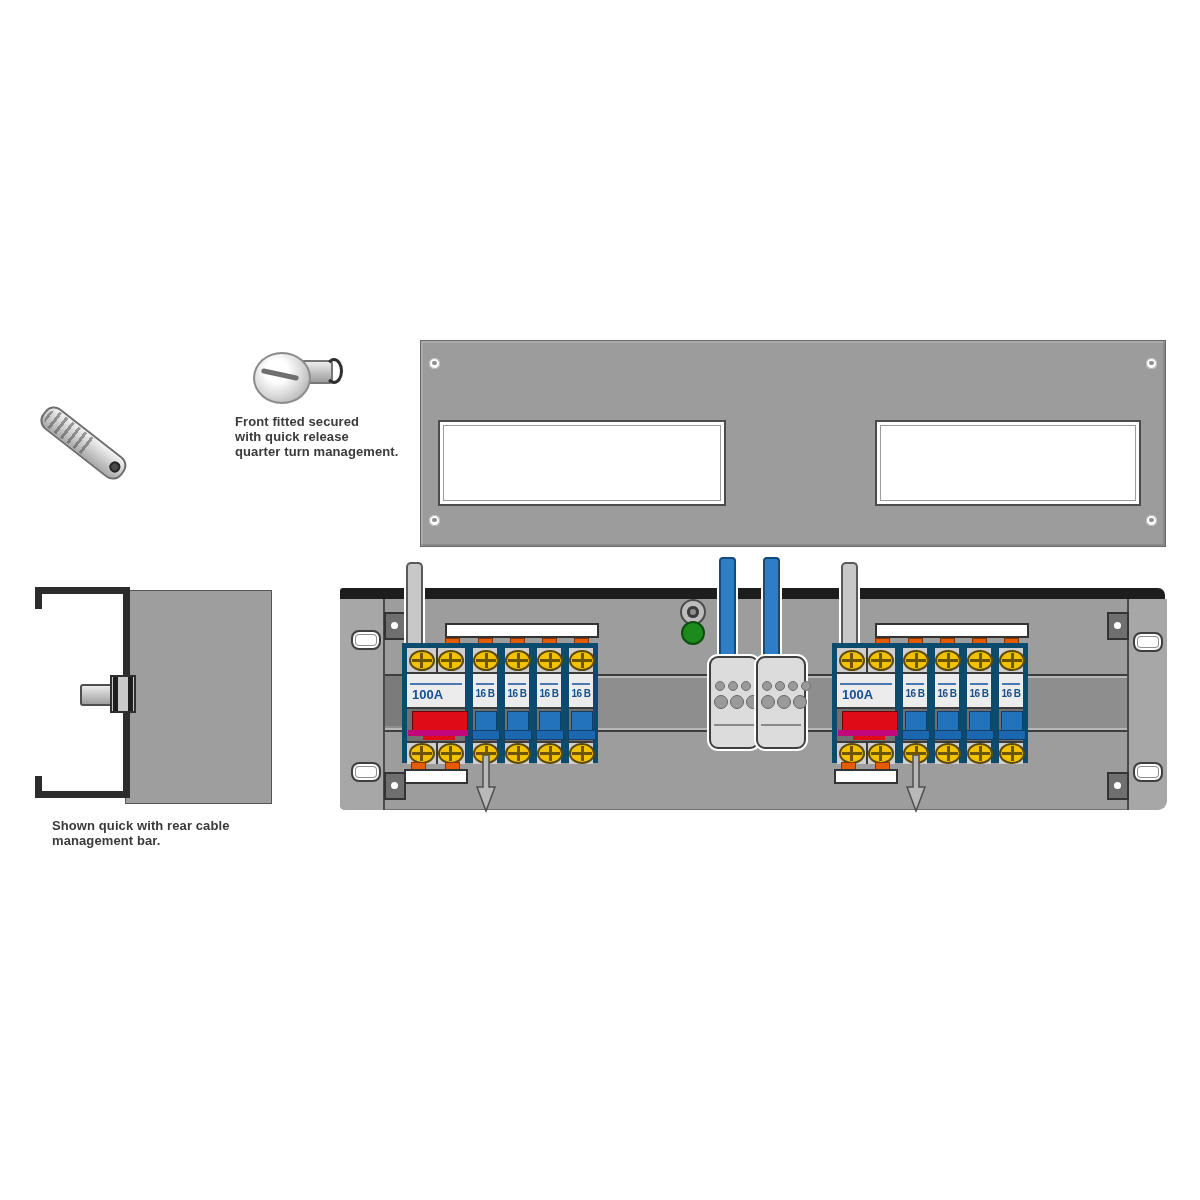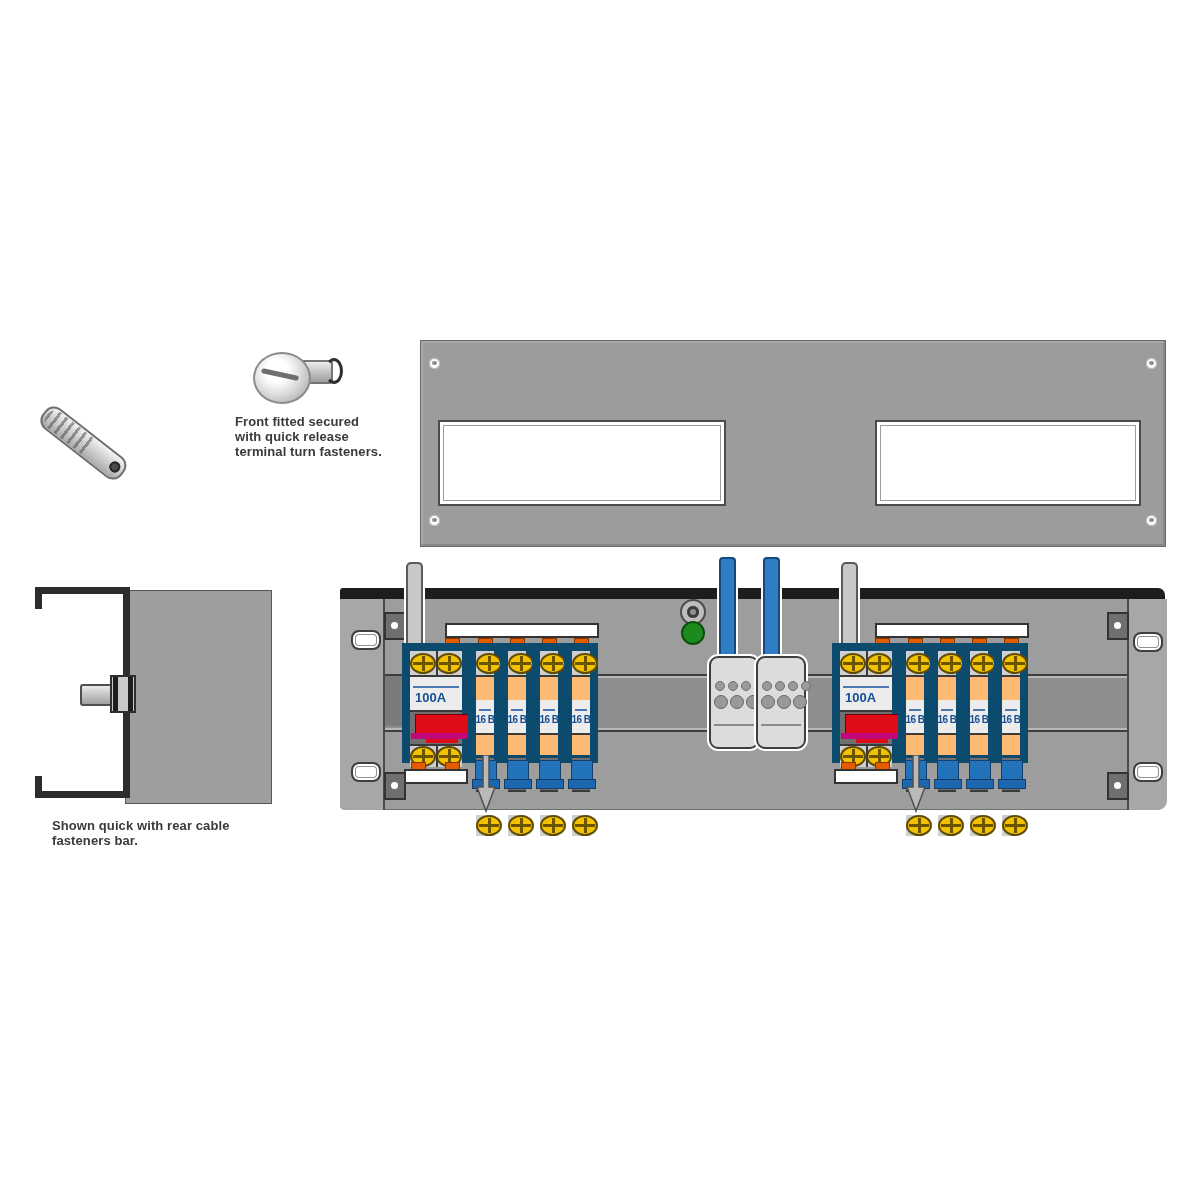--- a/index.html
+++ b/index.html
@@ -94,24 +94,24 @@
   .tb-sm i{width:8px;height:8px;border-radius:50%;background:#9a9a9a;border:1px solid #6e6e6e;}
   .tb-lg{position:absolute;top:37px;left:3px;display:flex;gap:2px;}
   .tb-lg i{width:12px;height:12px;border-radius:50%;background:#9a9a9a;border:1px solid #666666;}
   .tb-line{position:absolute;left:3px;right:3px;top:66px;height:2px;background:#8a8a8a;}
 
   
   .group{position:absolute;top:623px;width:198px;height:161px;}
   .lstrip{position:absolute;left:43px;top:0;width:154px;height:15px;background:#ffffff;border:2px solid #333333;box-sizing:border-box;}
   .otab{position:absolute;width:13px;height:6px;background:#e55b00;border:1px solid #8a3500;}
   .blabel{position:absolute;left:2px;top:146px;width:64px;height:15px;background:#ffffff;border:2px solid #333333;box-sizing:border-box;}
-  .mod{position:absolute;top:20px;height:120px;border:8px solid #0c4a6e;background:#fdba74;
+  .mod{position:absolute;top:20px;height:120px;border:5px solid #0c4a6e;background:#bef264;
        box-sizing:border-box;display:flex;flex-direction:column;}
   .mod.main{left:0;width:68px;}
-  .mod.mcb{width:34px;gap:23px;}
+  .mod.mcb{width:34px;}
   .t-cell{height:24px;background:#cfcfcf;border-bottom:2px solid #3a3a3a;display:flex;align-items:center;
        justify-content:space-around;position:relative;flex:none;}
   .t-cell.bot{height:23px;border-bottom:none;flex:1;}
   .b-cell{height:35px;background:#ececec;border-bottom:2px solid #3a3a3a;position:relative;flex:none;box-sizing:border-box;}
   .b-cell::before{content:"";position:absolute;left:3px;right:3px;top:9px;height:2px;background:#4a79b0;}
   .g-cell{height:34px;background:#707070;border-bottom:2px solid #3a3a3a;position:relative;flex:none;box-sizing:border-box;}
   .tdiv{position:absolute;left:50%;top:0;bottom:0;width:2px;background:#3a3a3a;}
   .screw{width:26px;height:21px;background:#f2c100;border:2px solid #5d4a06;border-radius:50%;
        position:relative;flex:none;box-sizing:border-box;}
   .screw::before{content:"";position:absolute;left:1px;right:1px;top:50%;height:3px;margin-top:-1.5px;background:#6b5500;}
@@ -139,21 +139,21 @@
   <div class="abs fastener-icon">
     <div class="f-pin"></div>
     <div class="f-clip"></div>
     <div class="f-head"></div>
     <div class="f-slot"></div>
   </div>
 
   <div class="note" style="left:235px;top:414px;width:170px;">
     <div>Front fitted secured</div>
     <div>with quick release</div>
-    <div>terminal turn fasteners.</div>
+    <div>quarter turn management.</div>
   </div>
 
   <div class="abs cover">
     <div class="chole" style="left:8px;top:17px;"></div>
     <div class="chole" style="left:725px;top:17px;"></div>
     <div class="chole" style="left:8px;top:174px;"></div>
     <div class="chole" style="left:725px;top:174px;"></div>
     <div class="cwin" style="left:17px;top:79px;width:284px;height:82px;"></div>
     <div class="cwin" style="left:454px;top:79px;width:262px;height:82px;"></div>
   </div>
@@ -164,21 +164,21 @@
     <div class="sv-bar" style="left:5px;top:4px;width:7px;height:22px;"></div>
     <div class="sv-bar" style="left:5px;top:208px;width:95px;height:7px;"></div>
     <div class="sv-bar" style="left:5px;top:193px;width:7px;height:22px;"></div>
     <div class="sv-bar" style="left:93px;top:4px;width:7px;height:211px;"></div>
     <div class="sv-stud-shaft"></div>
     <div class="sv-stud-collar"></div>
   </div>
 
   <div class="note" style="left:52px;top:818px;width:230px;">
     <div>Shown quick with rear cable</div>
-    <div>fasteners bar.</div>
+    <div>management bar.</div>
   </div>
 
   <div class="abs board">
     <div class="board-body"></div>
     <div class="board-top"></div>
     <div class="flange-l"></div>
     <div class="flange-r"></div>
     <div class="slot" style="left:11px;top:42px;"></div>
     <div class="slot" style="left:11px;top:174px;"></div>
     <div class="slot" style="left:793px;top:44px;"></div>

